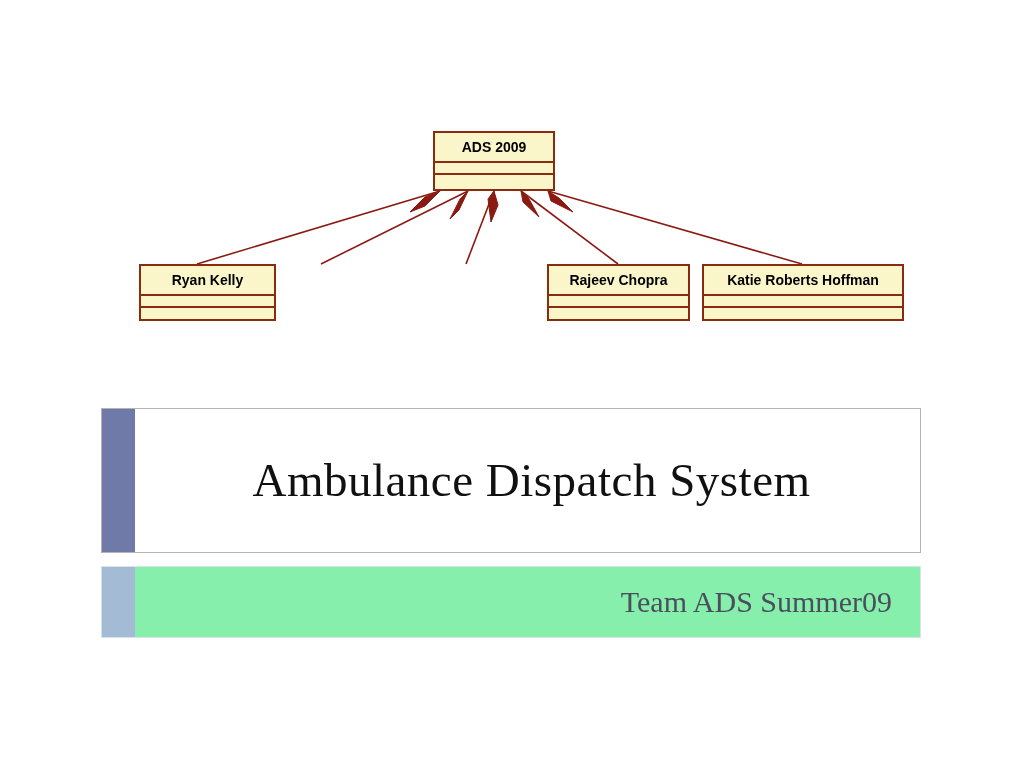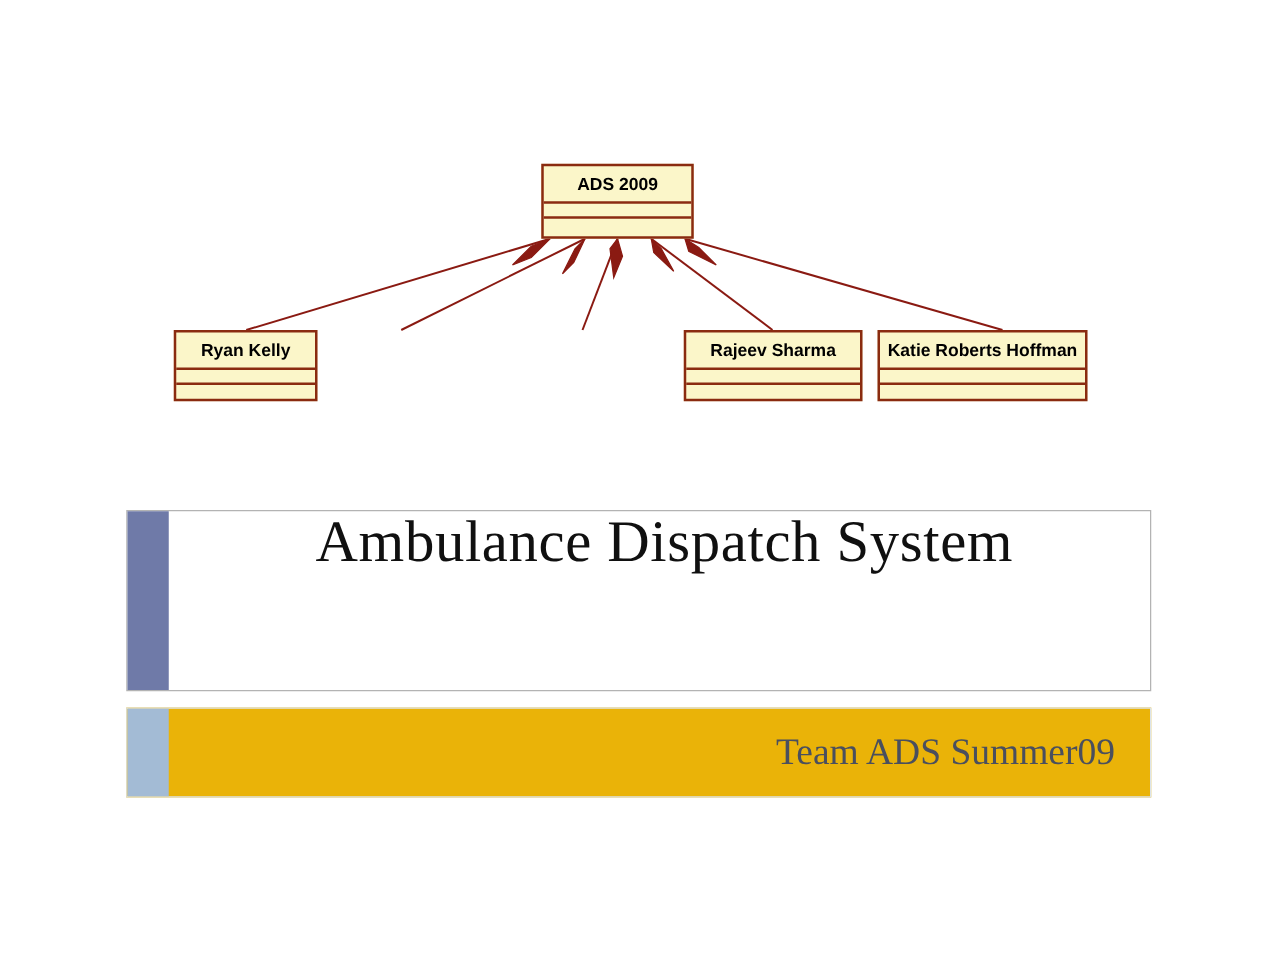--- a/index.html
+++ b/index.html
@@ -75,20 +75,21 @@
     align-items: stretch;
   }
   #title-accent {
     width: 33px;
     flex: 0 0 33px;
     background: #6f7aa8;
   }
   #title-text-wrap {
     flex: 1 1 auto;
     display: flex;
+    align-items: center;
     justify-content: center;
     padding-left: 18px;
     padding-right: 10px;
   }
   #slide-title {
     font-family: "Liberation Serif", serif;
     font-size: 47px;
     line-height: 1.1;
     color: #101010;
     letter-spacing: 0.5px;
@@ -96,21 +97,21 @@
   }
 
   #subtitle-block {
     position: absolute;
     left: 101px;
     top: 566px;
     width: 820px;
     height: 72px;
     box-sizing: border-box;
     border: 1px solid #dbe3ea;
-    background: #eab308;
+    background: #86efac;
     display: flex;
     align-items: stretch;
   }
   #subtitle-accent {
     width: 33px;
     flex: 0 0 33px;
     background: #a3bbd5;
   }
   #subtitle-text-wrap {
     flex: 1 1 auto;
@@ -151,35 +152,35 @@
         <polygon points="532,191 535,201 557,212 543,198"></polygon>
       </g>
     </svg>
 
     <div class="uml-class" style="left:417px; top:131px; width:122px; height:60px;">
       <div class="uml-name">ADS 2009</div>
       <div class="uml-attrs"></div>
       <div class="uml-ops"></div>
     </div>
 
-    <div class="uml-class" style="left:123px; top:264px; width:115px; height:57px;">
+    <div class="uml-class" style="left:123px; top:264px; width:137px; height:57px;">
       <div class="uml-name">Ryan Kelly</div>
       <div class="uml-attrs"></div>
       <div class="uml-ops"></div>
     </div>
 
 
 
     <div class="uml-class" style="left:531px; top:264px; width:143px; height:57px;">
-      <div class="uml-name">Rajeev Sharma</div>
-      <div class="uml-attrs"></div>
-      <div class="uml-ops"></div>
-    </div>
-
-    <div class="uml-class" style="left:686px; top:264px; width:168px; height:57px;">
+      <div class="uml-name">Rajeev Chopra</div>
+      <div class="uml-attrs"></div>
+      <div class="uml-ops"></div>
+    </div>
+
+    <div class="uml-class" style="left:686px; top:264px; width:202px; height:57px;">
       <div class="uml-name">Katie Roberts Hoffman</div>
       <div class="uml-attrs"></div>
       <div class="uml-ops"></div>
     </div>
 
   </div>
 
   <div id="title-block">
     <div id="title-accent"></div>
     <div id="title-text-wrap">

